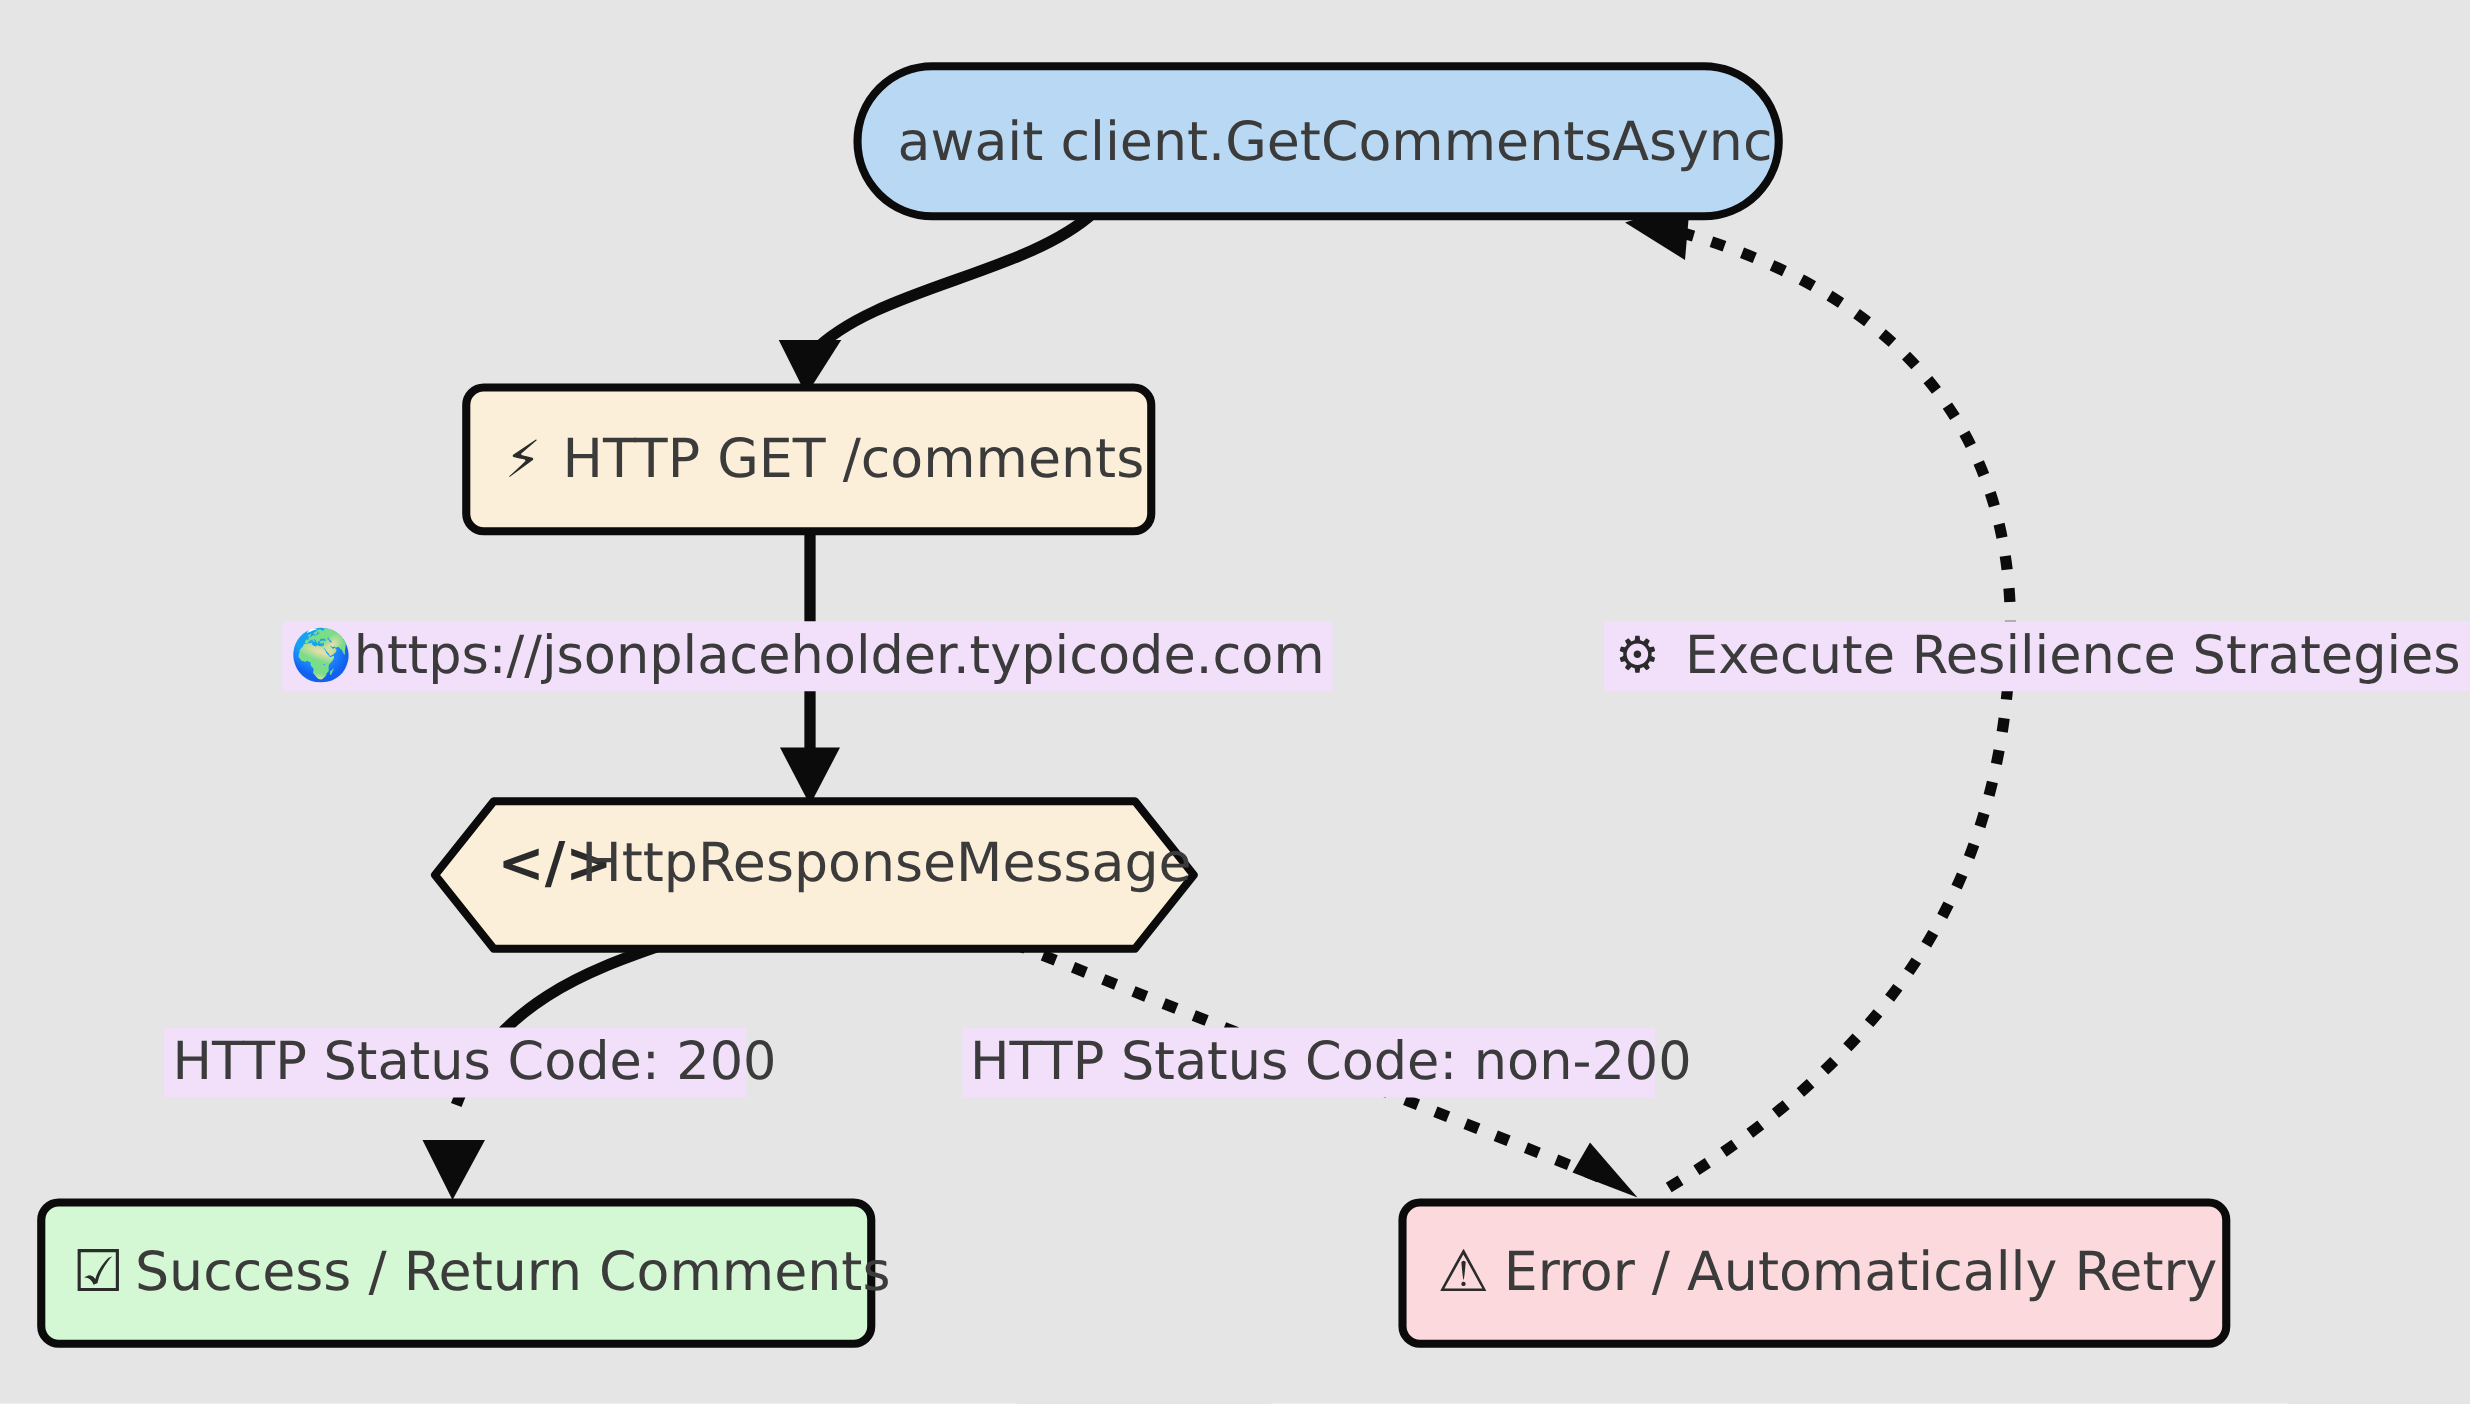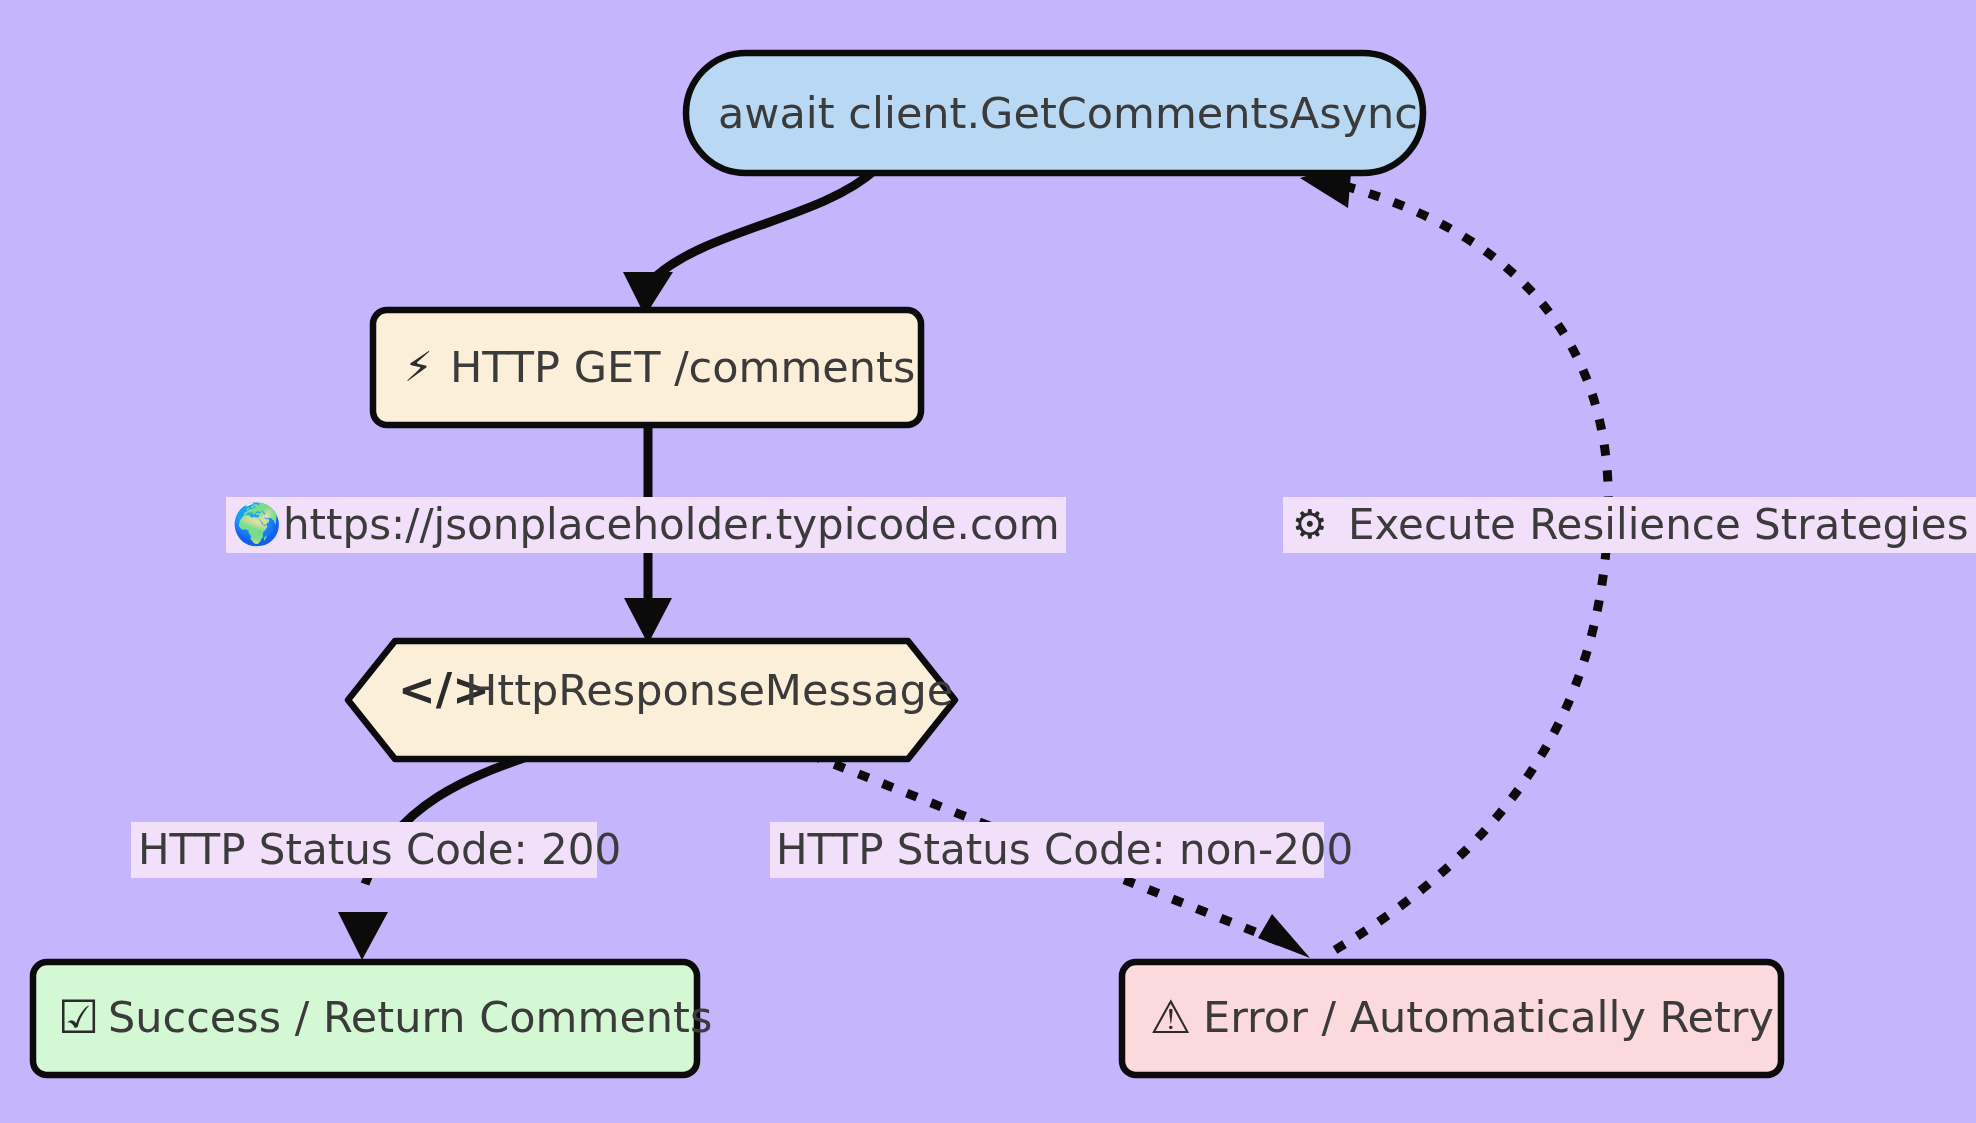--- a/index.html
+++ b/index.html
@@ -4,21 +4,21 @@
 <style>
   html, body {
     margin: 0;
     padding: 0;
     background: #ffffff;
   }
   #canvas {
     position: relative;
     width: 1976px;
     height: 1123px;
-    background: #c4b5fd;
+    background: #e5e5e5;
     overflow: hidden;
     font-family: "DejaVu Sans", "Liberation Sans", sans-serif;
   }
   #flow {
     position: absolute;
     left: 0;
     top: 0;
     width: 1976px;
     height: 1123px;
     display: block;

